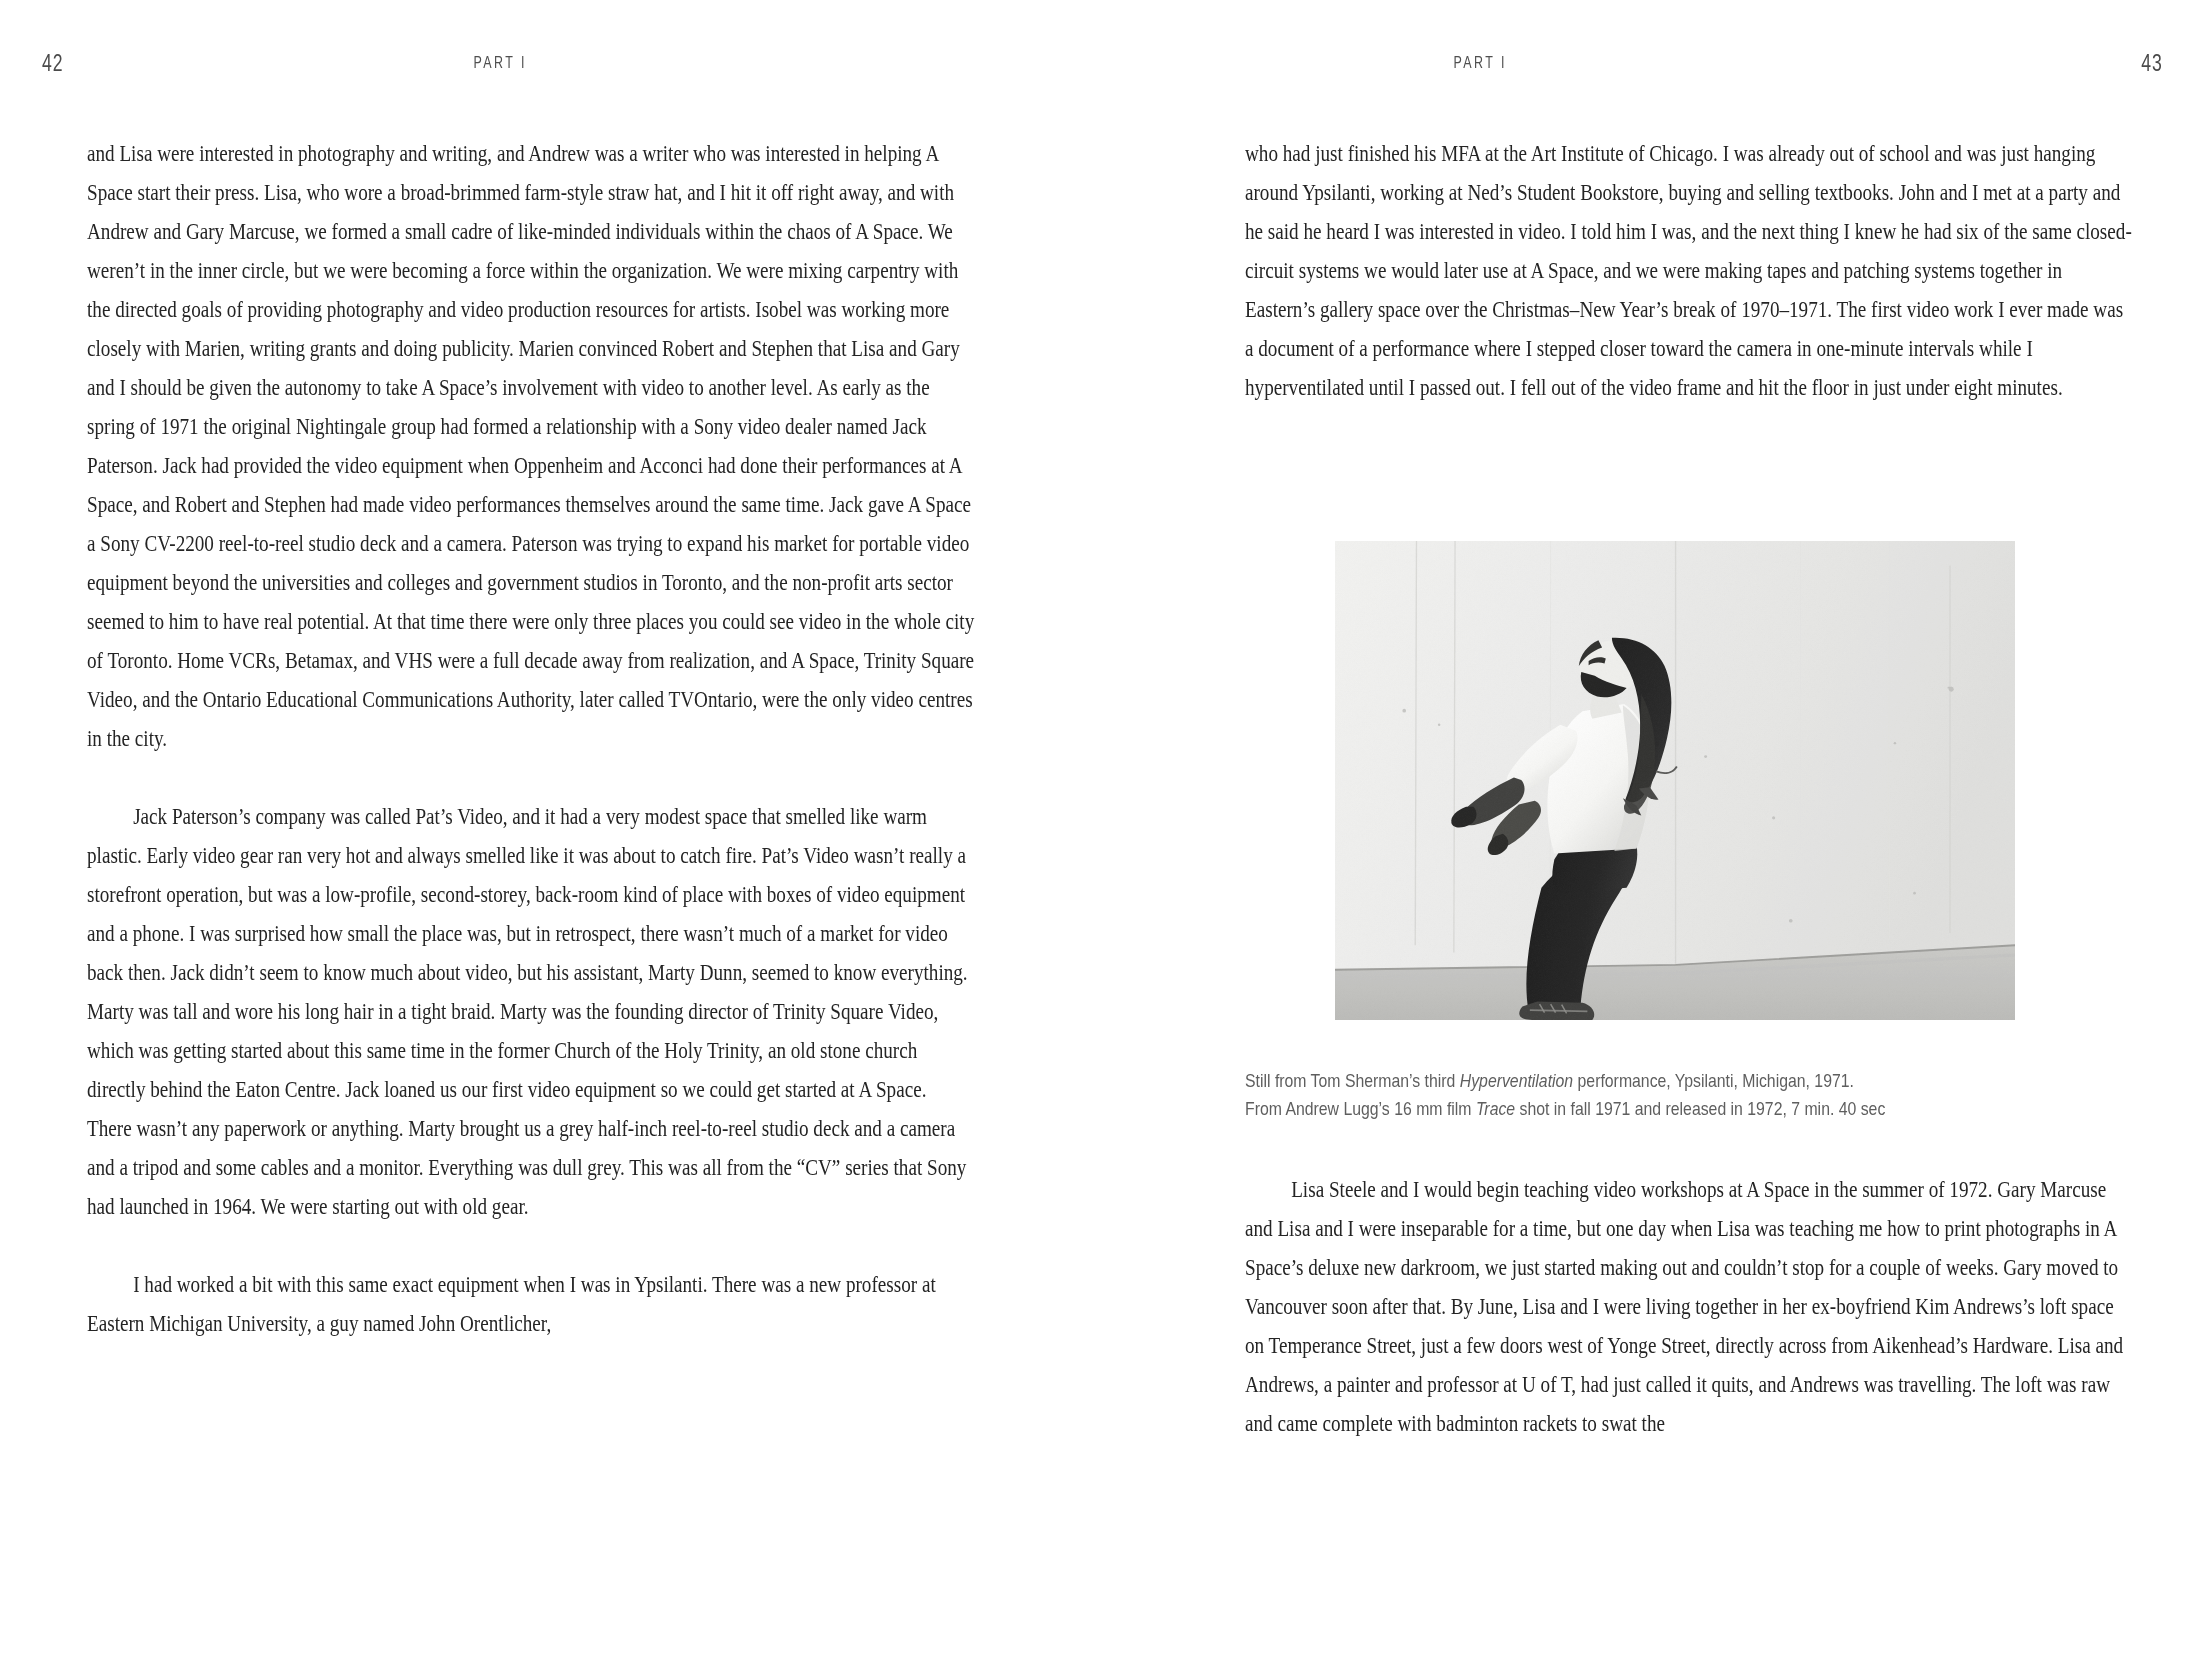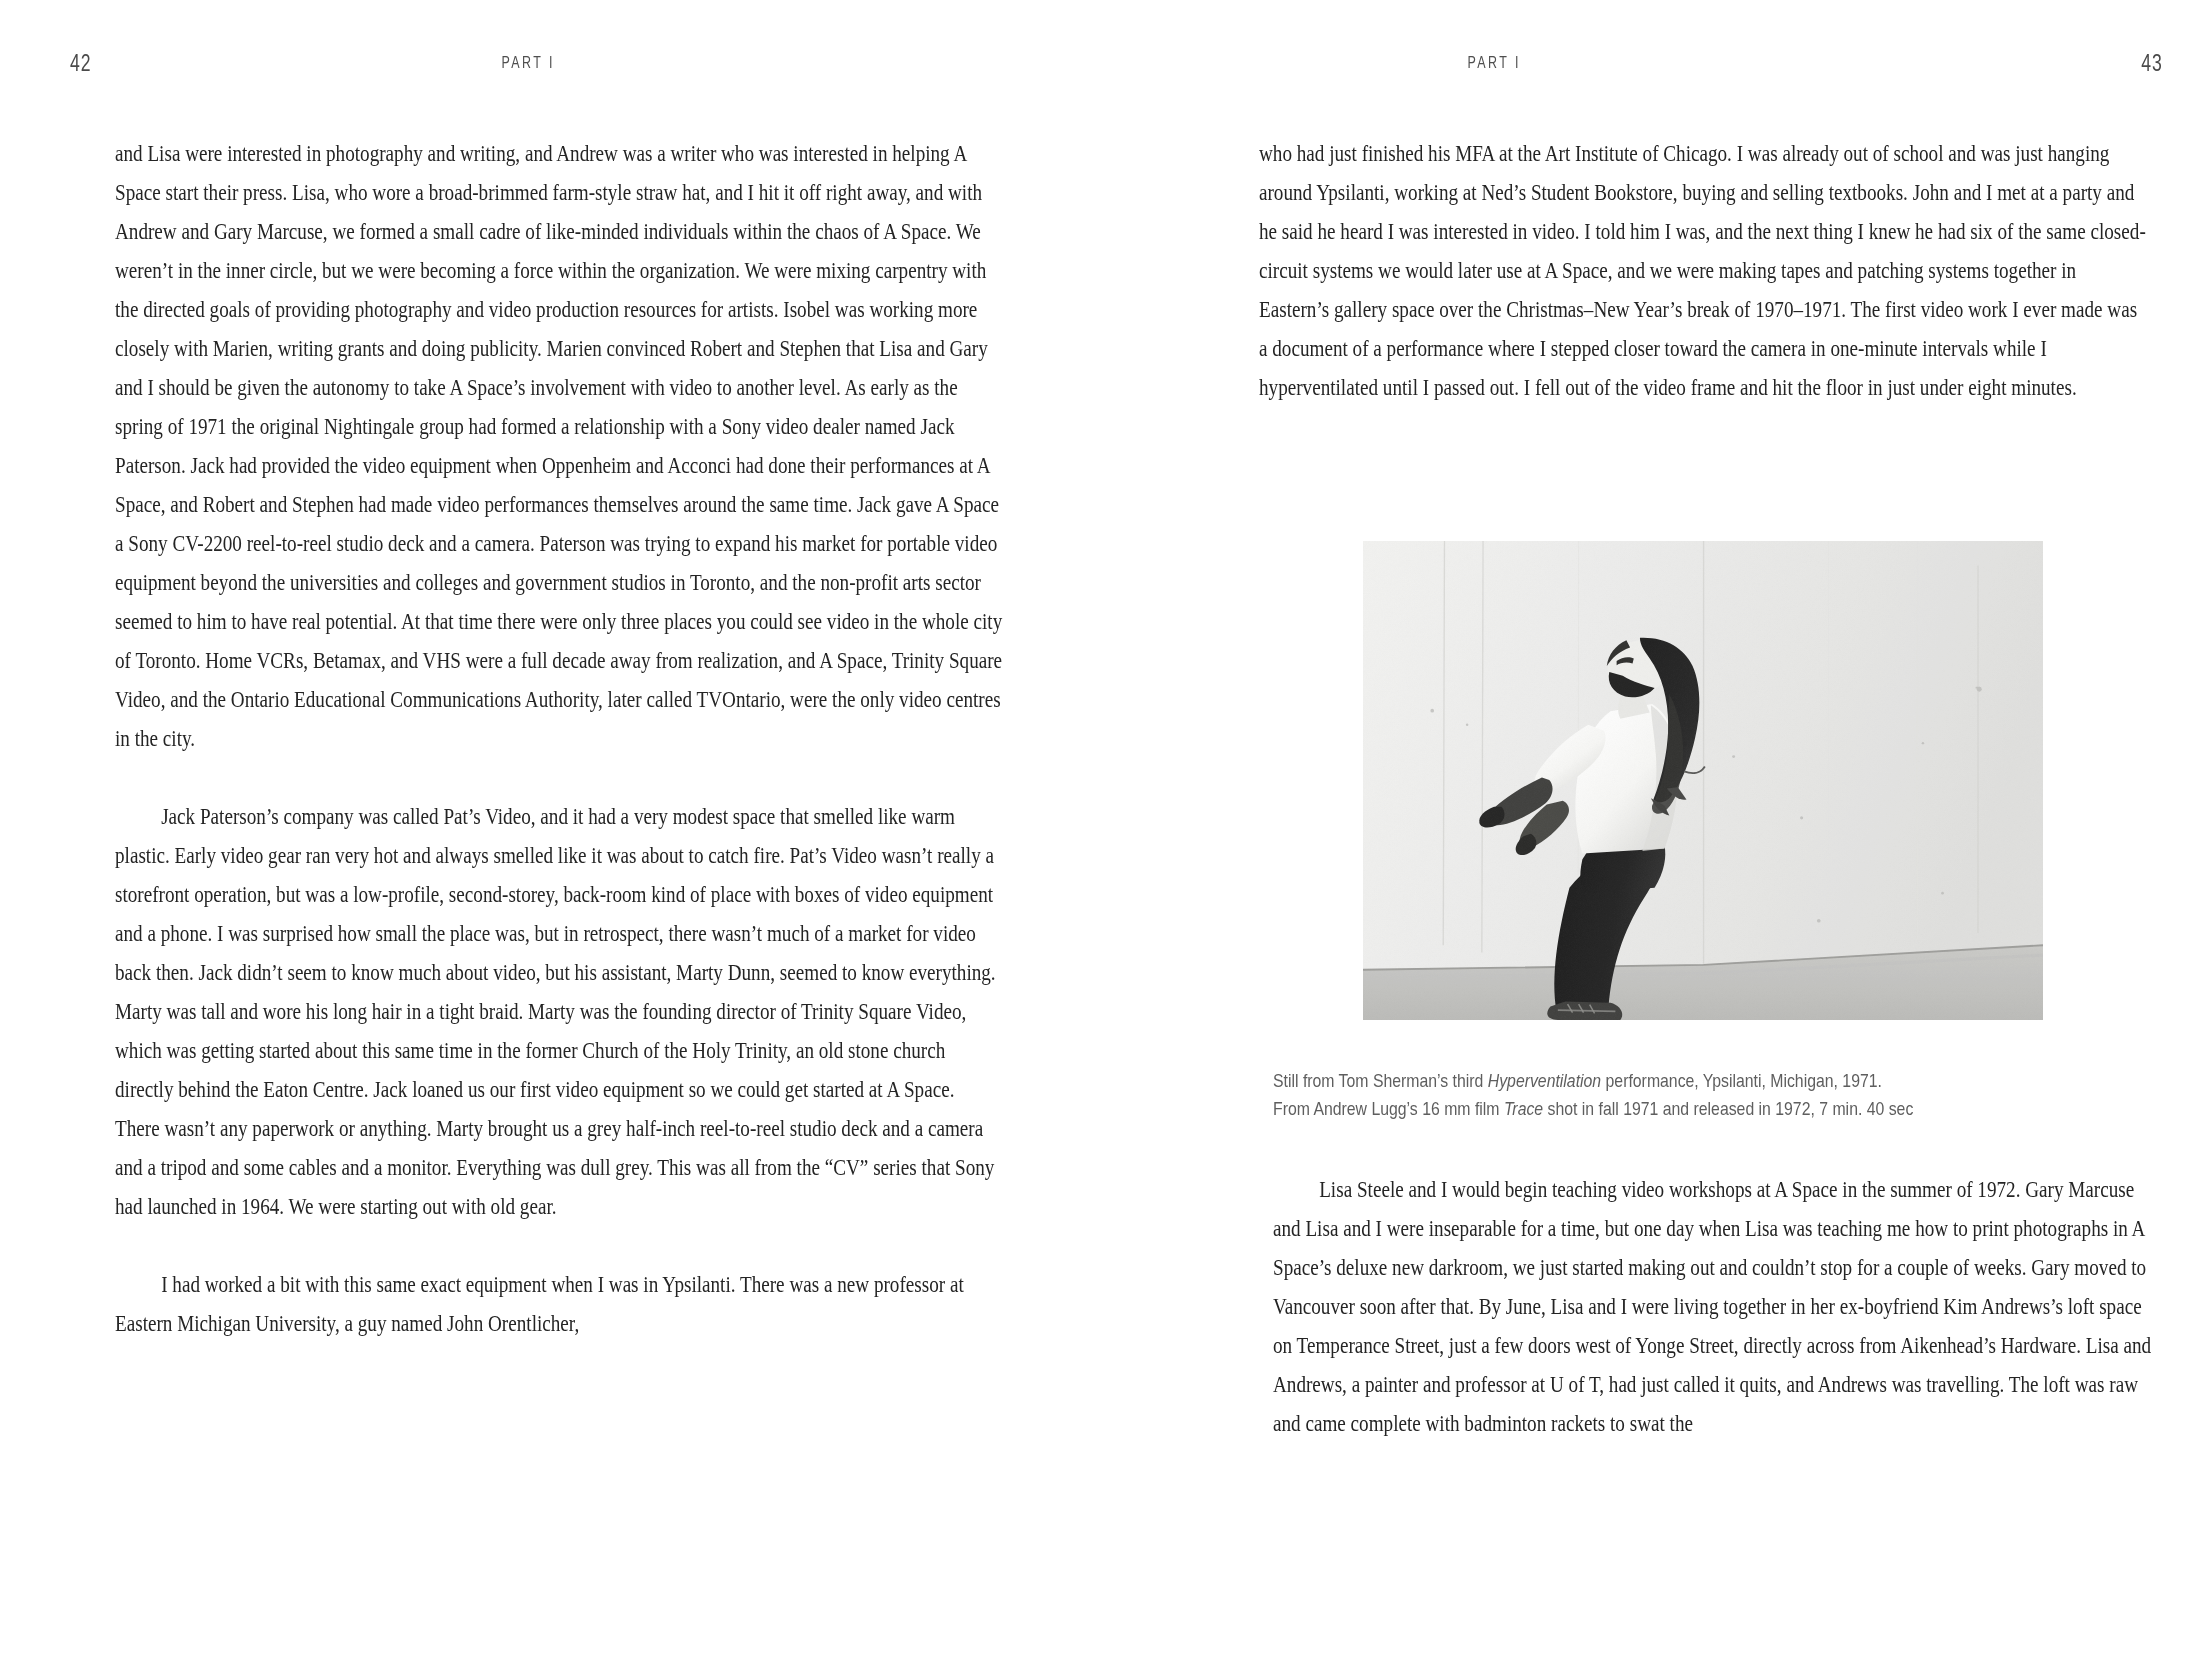--- a/index.html
+++ b/index.html
@@ -12,21 +12,20 @@
     height: 1657px;
     position: relative;
     font-family: "Liberation Serif", "DejaVu Serif", serif;
     overflow: hidden;
   }
 
   .spread {
     position: absolute;
     inset: 0;
     display: flex;
-    margin-left: 28px;
   }
 
   .page {
     position: relative;
     width: 1103px;
     height: 1657px;
     box-sizing: border-box;
   }
 
   

